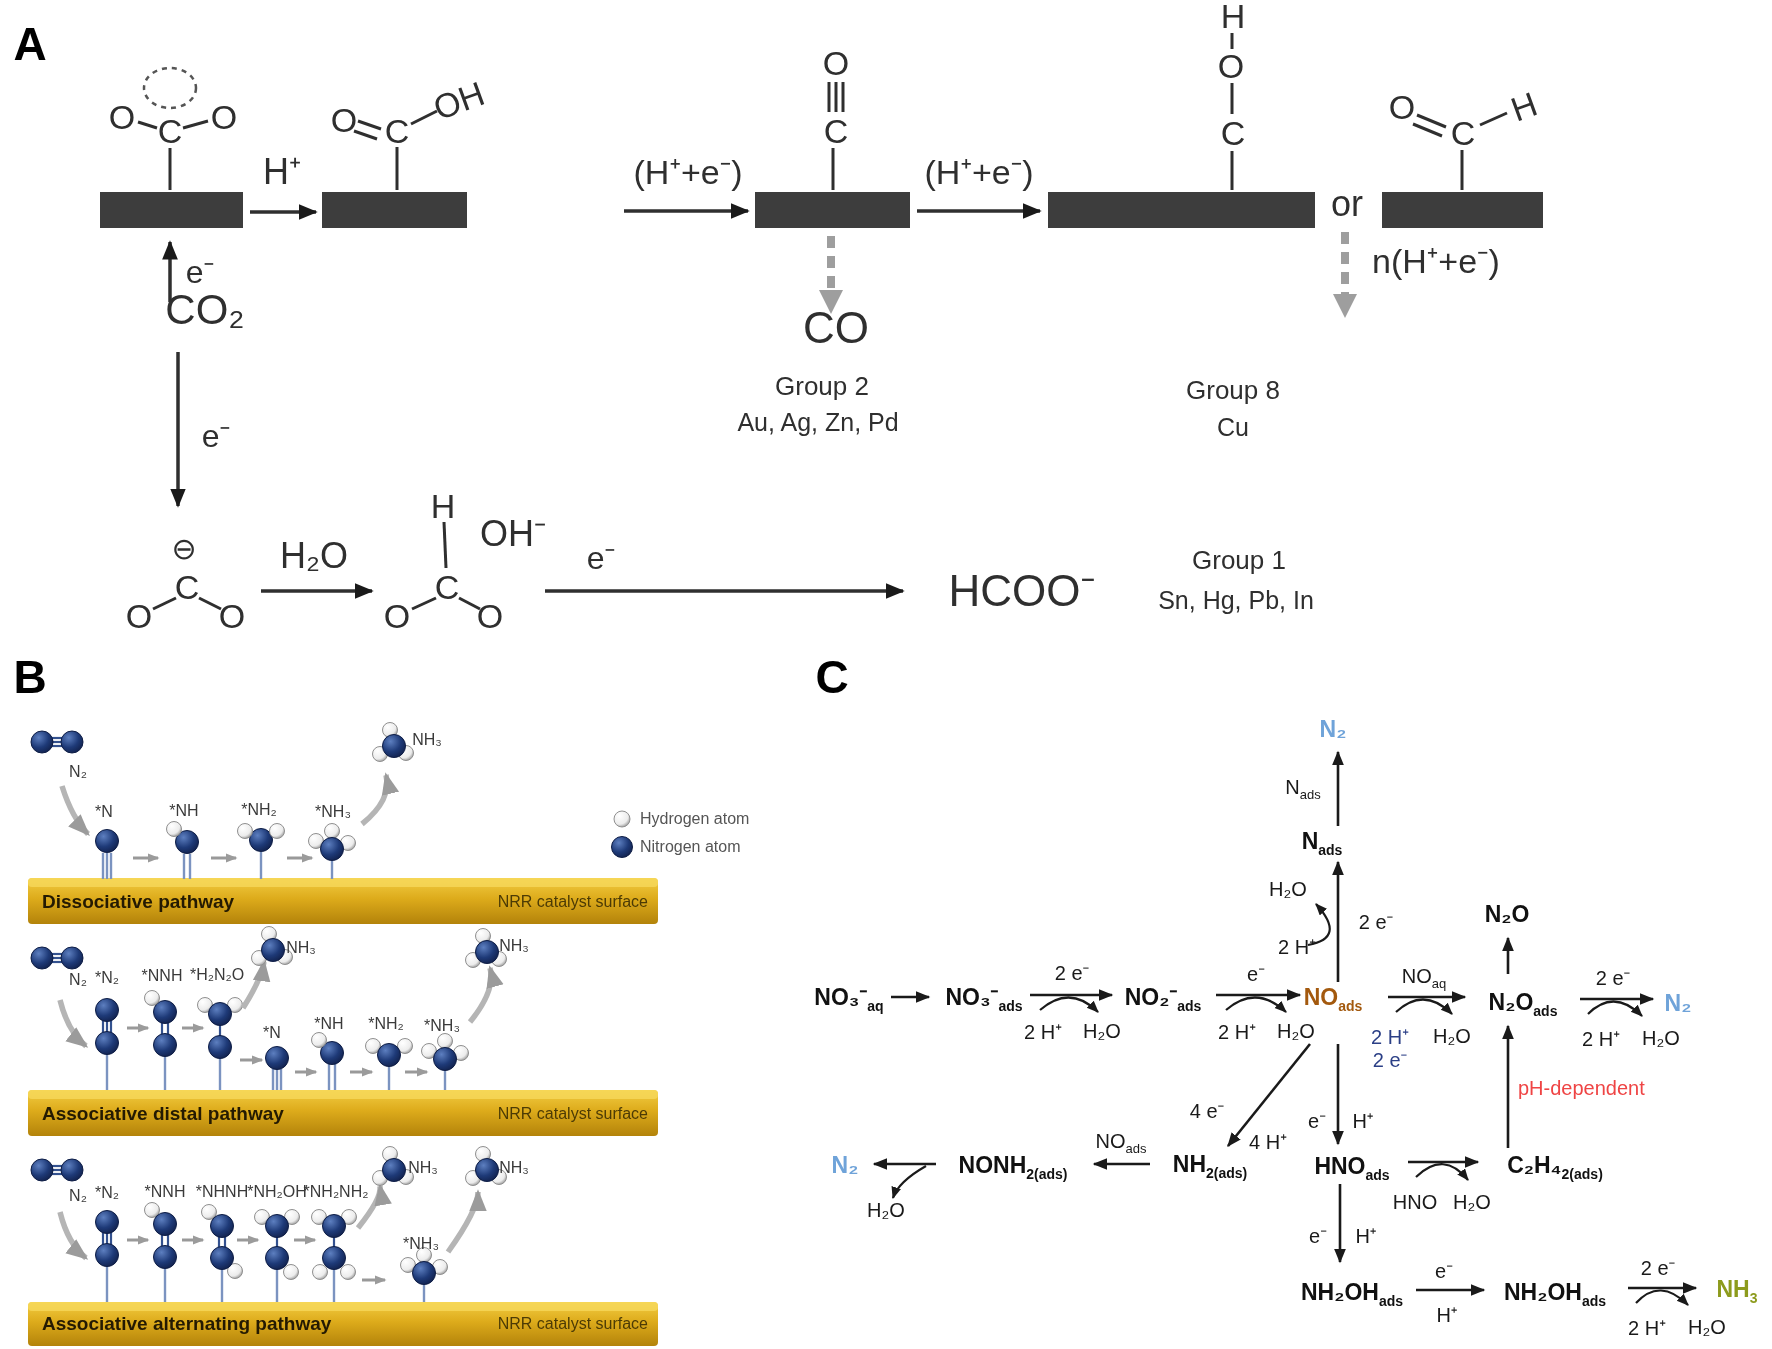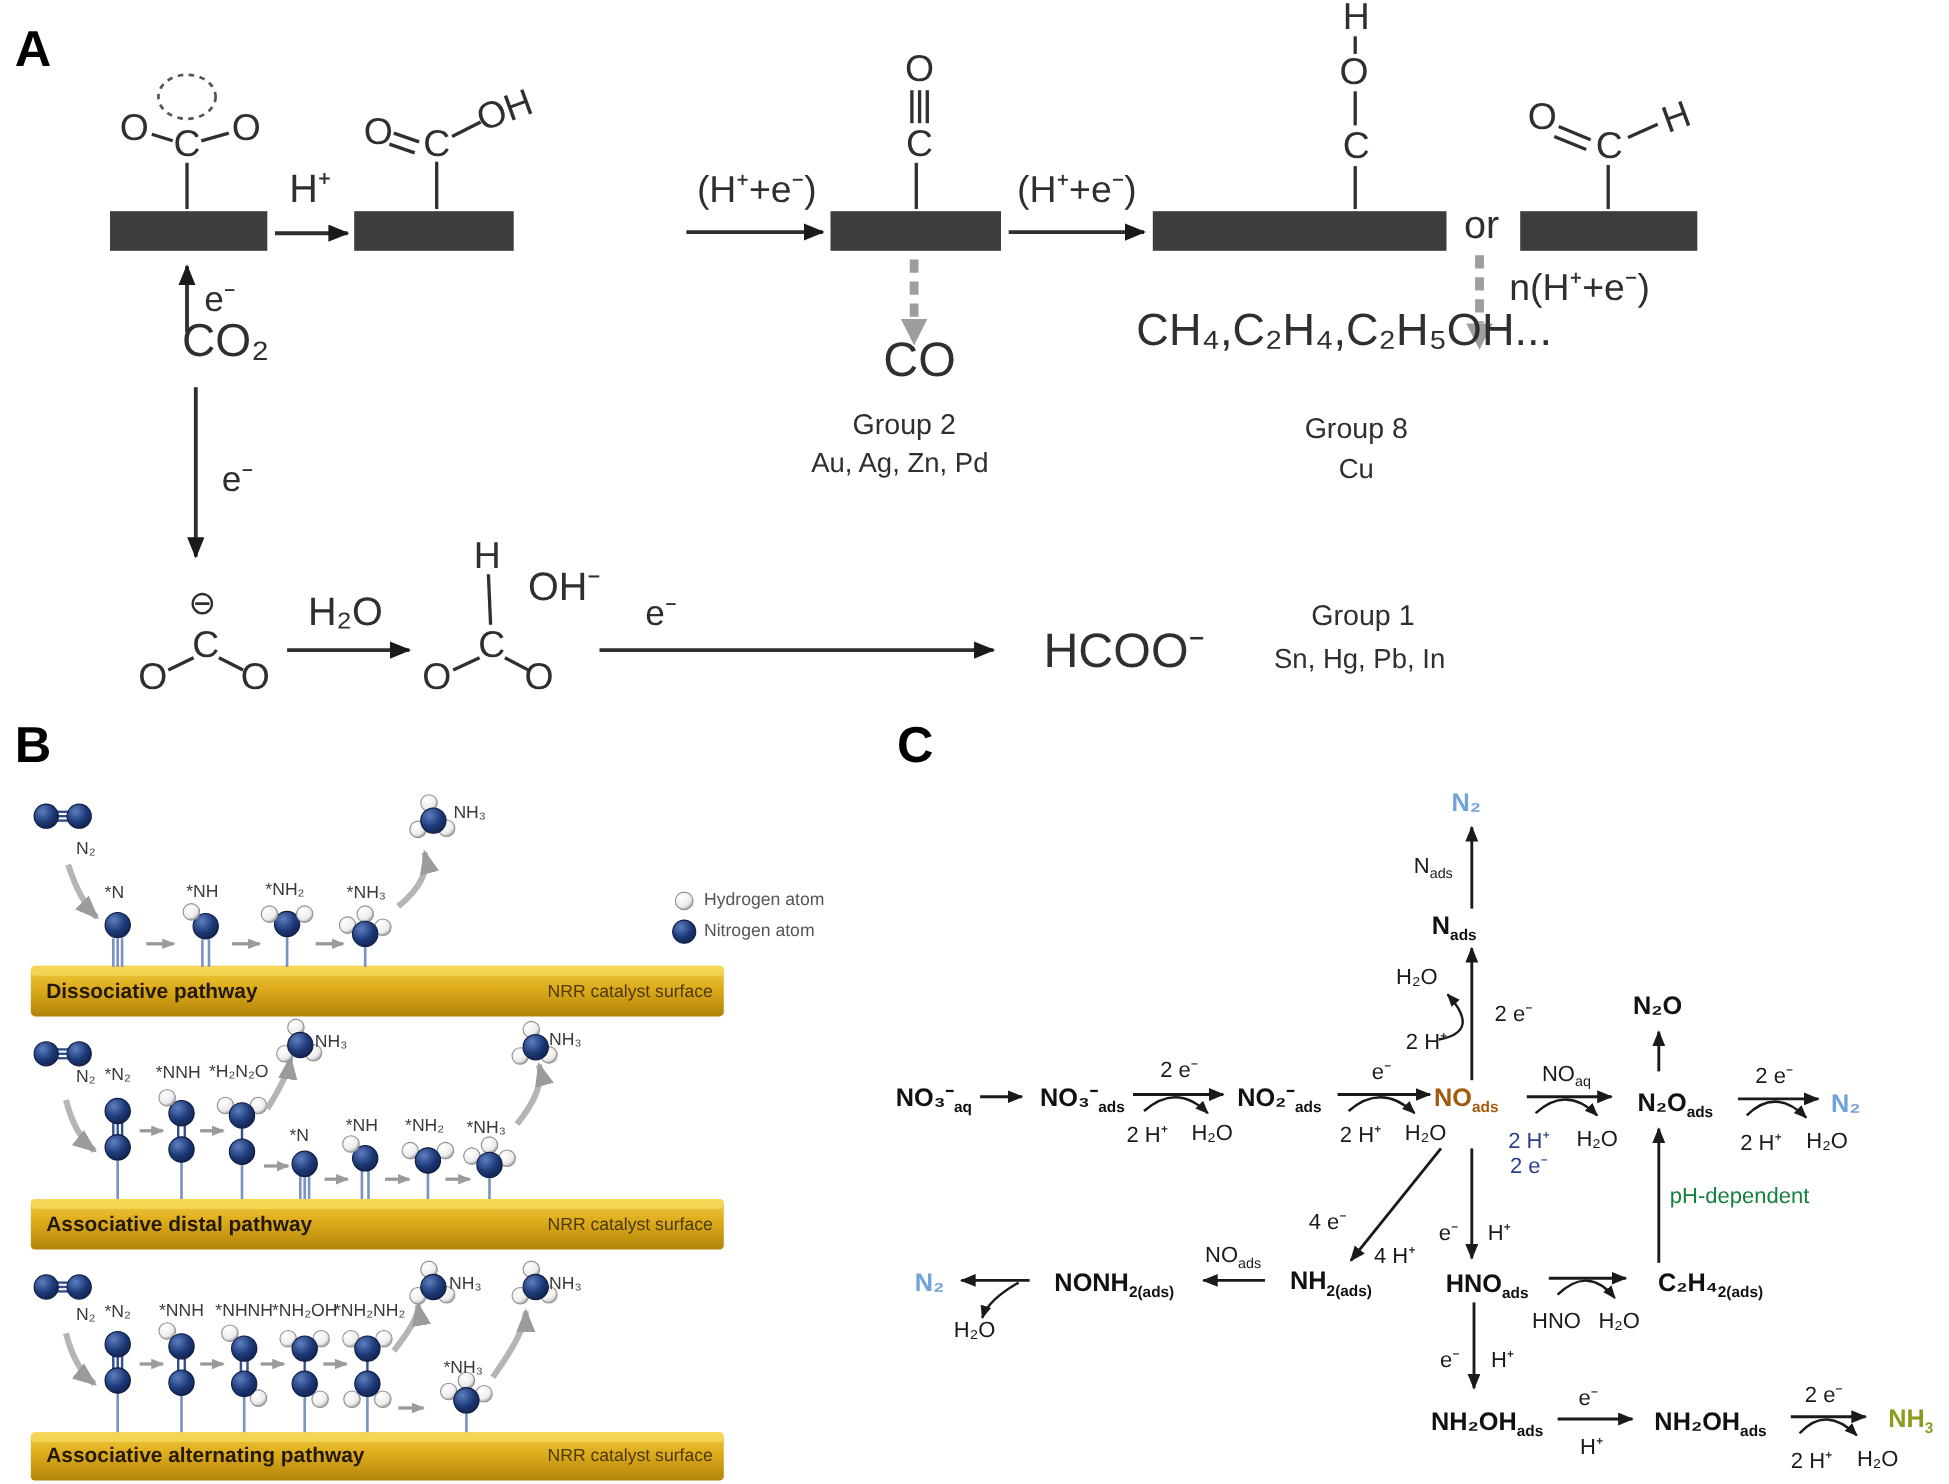--- a/index.html
+++ b/index.html
@@ -7,21 +7,21 @@
   #canvas{position:absolute;left:0;top:0;width:1772px;height:1349px;overflow:hidden;background:#fff}
   #art{position:absolute;left:0;top:0}
   .pl{position:absolute;transform:translate(-50%,-50%);font-weight:700;font-size:46px;color:#000}
   .lb{position:absolute;transform:translate(-50%,-50%);white-space:nowrap;color:#2f2f2f}
   .atom{position:absolute;transform:translate(-50%,-50%);font-size:34px;color:#2f2f2f;white-space:nowrap}
   .sp{position:absolute;transform:translate(-50%,-50%);font-weight:700;font-size:23px;color:#111;white-space:nowrap}
   .sp sub{font-size:14px;font-weight:700}
   .spl{position:absolute;transform:translate(-50%,-50%);font-size:20px;color:#1a1a1a;white-space:nowrap}
   .spl sub{font-size:13px}
   .cl{position:absolute;transform:translate(-50%,-50%);font-size:20px;color:#1a1a1a;white-space:nowrap}
-  .cl-left{position:absolute;transform:translate(0,-50%);font-size:20px;color:#15803d;white-space:nowrap}
+  .cl-left{position:absolute;transform:translate(0,-50%);font-size:20px;color:#ef4444;white-space:nowrap}
   .blue{color:#6fa3d9}.orange{color:#a3590e}.olive{color:#8d9b1d}.navy{color:#2b3f86}
   .bl{position:absolute;transform:translate(-50%,-50%);font-size:16px;color:#3a3a3a;white-space:nowrap}
   .bt{position:absolute;transform:translate(0,-50%);font-weight:700;font-size:19px;color:#241a02;white-space:nowrap}
   .br{position:absolute;transform:translate(-100%,-50%);font-size:16px;color:#4c3b05;white-space:nowrap}
   .lg{position:absolute;transform:translate(0,-50%);font-size:16px;color:#555;white-space:nowrap}
   .tilt{transform:translate(-50%,-50%) rotate(-20deg)}
   .nb{fill:url(#gN);stroke:#0e1d45;stroke-width:1}
   .hb{fill:url(#gH);stroke:#909090;stroke-width:1}
   .tb{stroke:#33518f;stroke-width:2.2}
   .sb{stroke:#7b93c0;stroke-width:2.4}
@@ -425,21 +425,20 @@
 <div class="lb" style="left:688px;top:171px;font-size:34px">(H⁺+e⁻)</div>
 <div class="lb" style="left:979px;top:171px;font-size:34px">(H⁺+e⁻)</div>
 <div class="lb" style="left:1347px;top:204px;font-size:36px">or</div>
 <div class="lb" style="left:1436px;top:260px;font-size:34px">n(H⁺+e⁻)</div>
 <div class="lb" style="left:200px;top:270px;font-size:32px">e⁻</div>
 <div class="lb" style="left:205px;top:310px;font-size:42px">CO₂</div>
 <div class="lb" style="left:216px;top:434px;font-size:32px">e⁻</div>
 <div class="lb" style="left:836px;top:328px;font-size:44px">CO</div>
 <div class="lb" style="left:822px;top:386px;font-size:26px">Group 2</div>
 <div class="lb" style="left:818px;top:422px;font-size:25px">Au, Ag, Zn, Pd</div>
-<div class="lb" style="left:1222px;top:300px;font-size:41px">CH₄,C₂H₄,C₂H₅OH...</div>
 <div class="lb" style="left:1233px;top:390px;font-size:26px">Group 8</div>
 <div class="lb" style="left:1233px;top:427px;font-size:25px">Cu</div>
 <div class="lb" style="left:314px;top:556px;font-size:36px">H₂O</div>
 <div class="lb" style="left:513px;top:532px;font-size:36px">OH⁻</div>
 <div class="lb" style="left:601px;top:556px;font-size:32px">e⁻</div>
 <div class="lb" style="left:1022px;top:589px;font-size:44px">HCOO⁻</div>
 <div class="lb" style="left:1239px;top:560px;font-size:26px">Group 1</div>
 <div class="lb" style="left:1236px;top:600px;font-size:25px">Sn, Hg, Pb, In</div>
 
 <div class="bt" style="left:42px;top:902px">Dissociative pathway</div>

